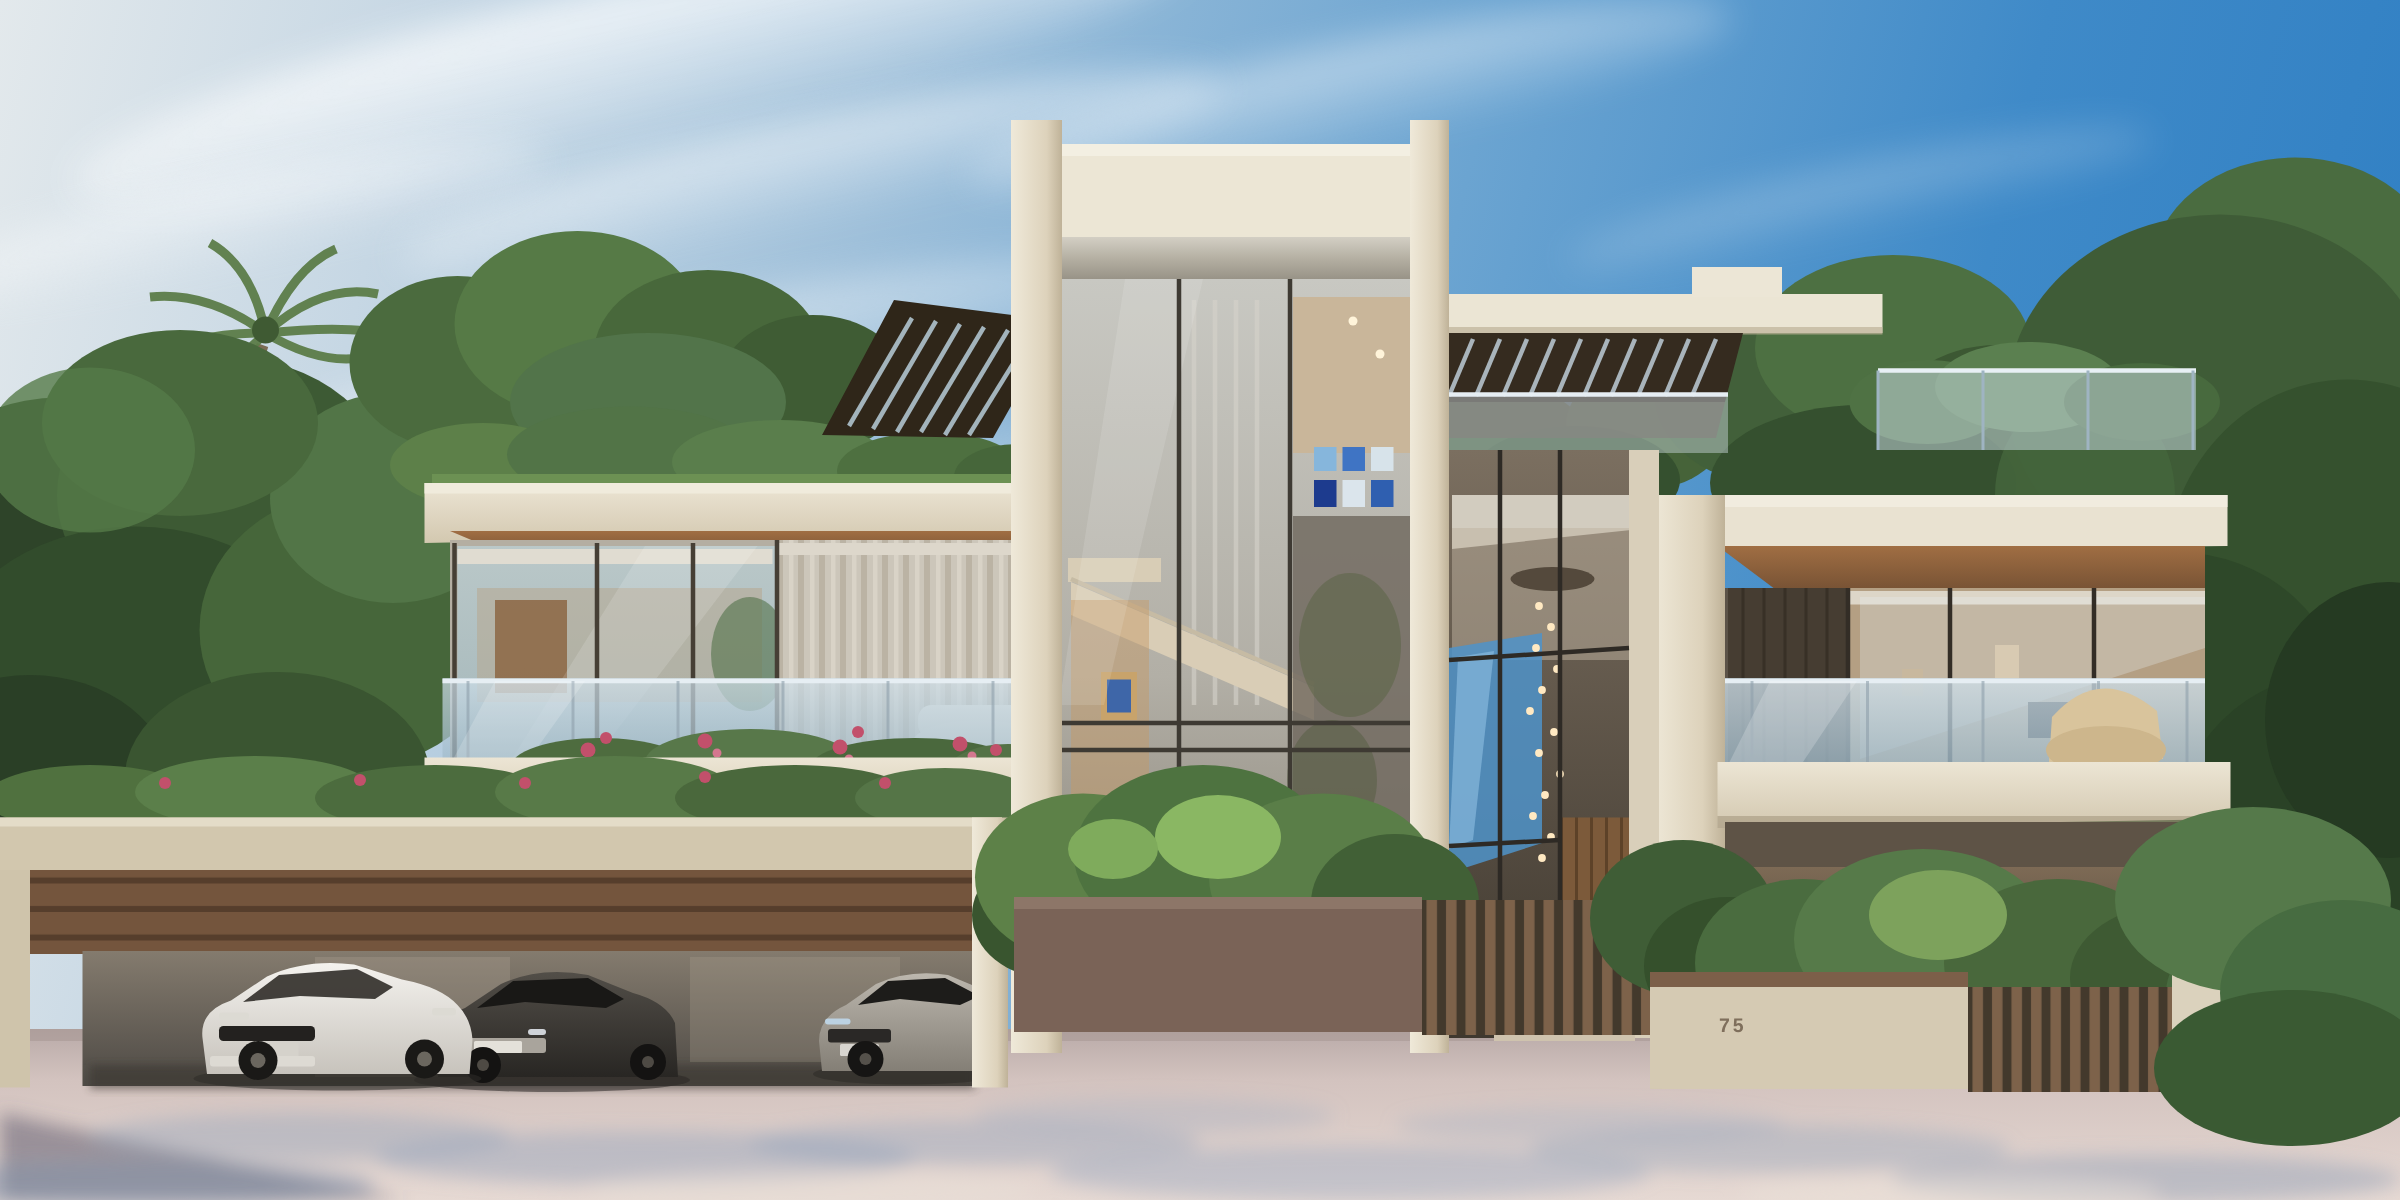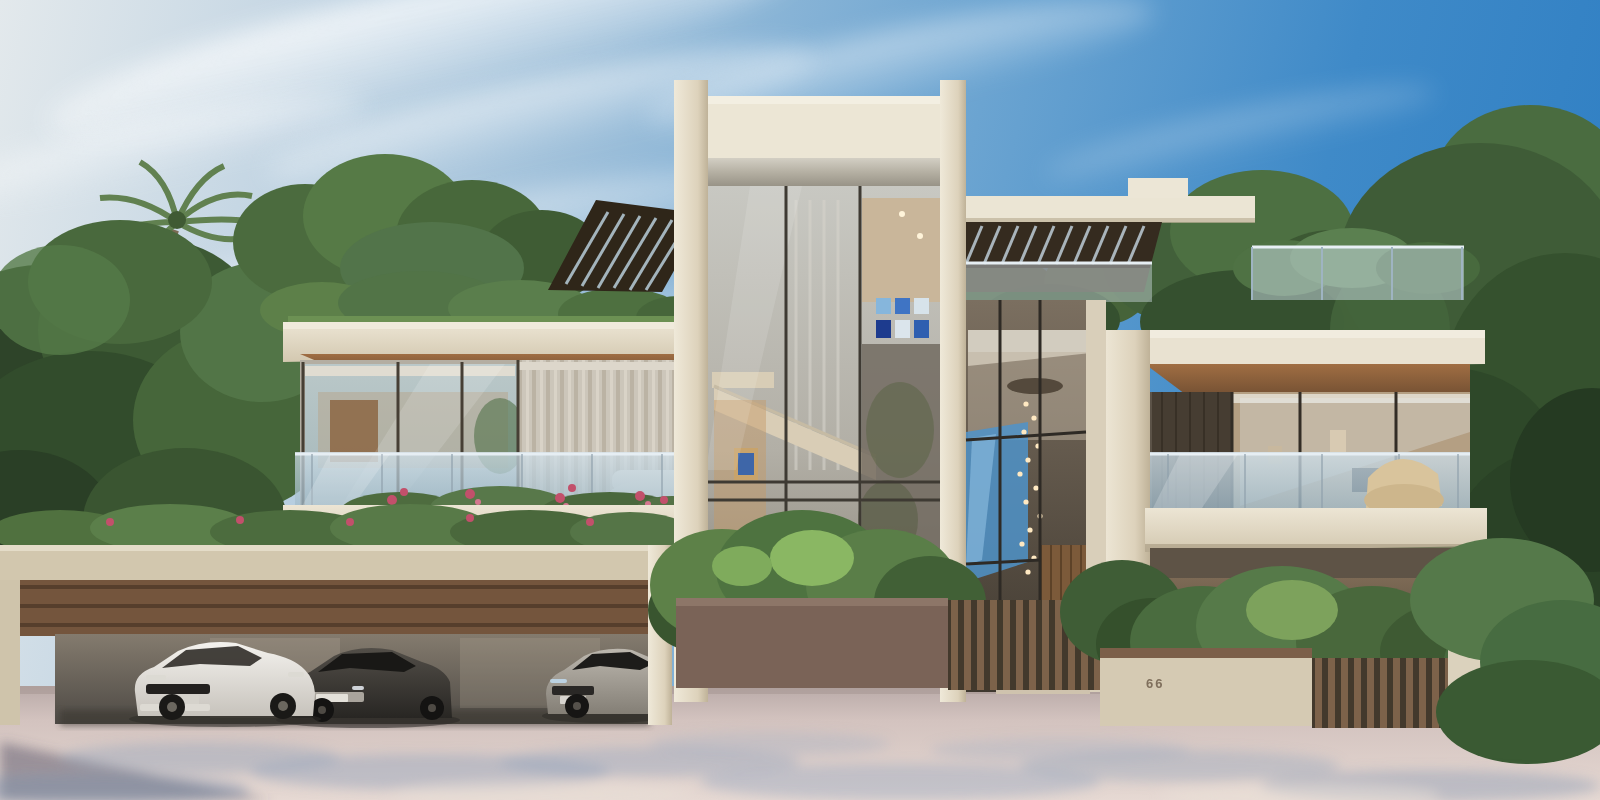--- a/index.html
+++ b/index.html
@@ -571,14 +571,14 @@
       <ellipse cx="900" cy="782" rx="200" ry="18" fill="#93a5bd" opacity=".4"></ellipse>
       <ellipse cx="1180" cy="766" rx="160" ry="16" fill="#8ea0ba" opacity=".36"></ellipse>
       <ellipse cx="1430" cy="786" rx="170" ry="16" fill="#8799b3" opacity=".42"></ellipse>
       <ellipse cx="770" cy="744" rx="120" ry="12" fill="#9aa9bf" opacity=".3"></ellipse>
       <ellipse cx="1060" cy="750" rx="130" ry="12" fill="#9aa9bf" opacity=".3"></ellipse>
       <ellipse cx="540" cy="794" rx="150" ry="13" fill="#e9dfd8" opacity=".5"></ellipse>
       <ellipse cx="1300" cy="796" rx="140" ry="12" fill="#ece2da" opacity=".45"></ellipse>
     </g>
   </svg>
 
-  <span class="house-number">66</span>
+  <span class="house-number">75</span>
 </div>
 
 </body></html>

